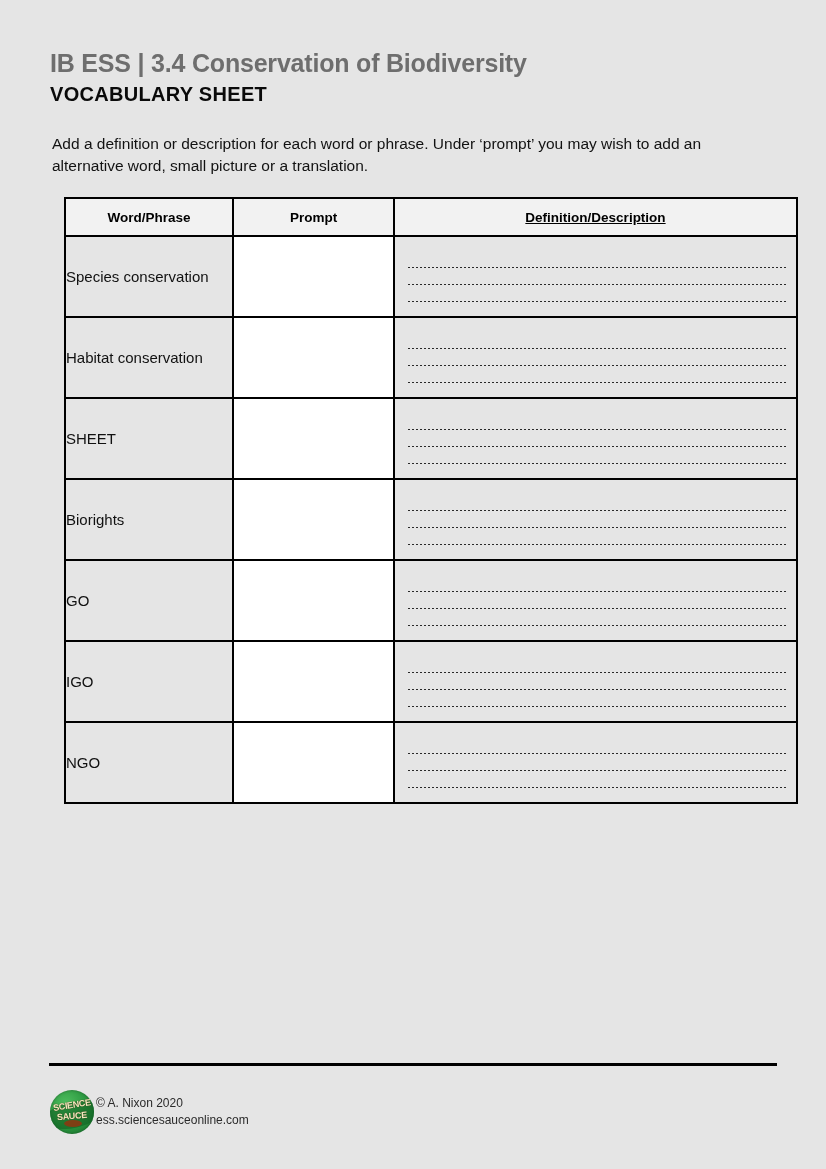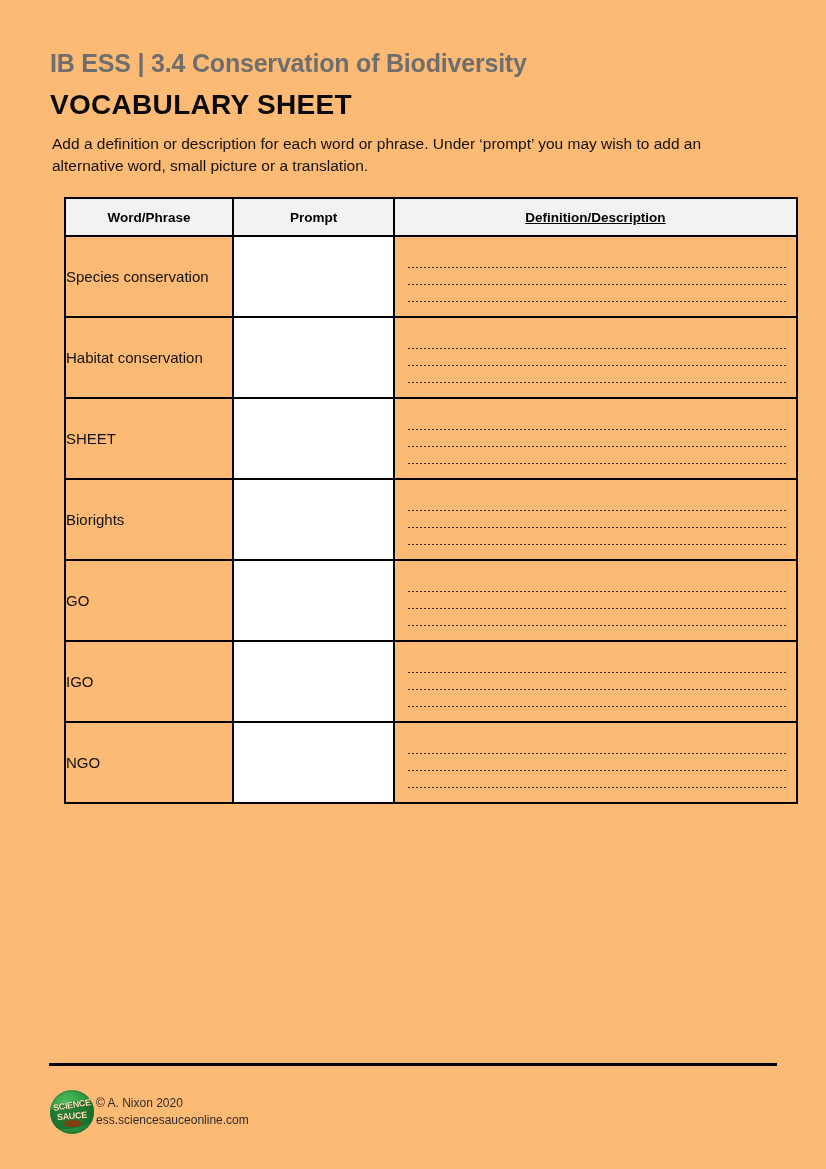--- a/index.html
+++ b/index.html
@@ -14,45 +14,45 @@
     height: 1169px;
     position: relative;
     overflow: hidden;
     color: #000000;
   }
   .page {
     position: absolute;
     left: 0; top: 0;
     width: 826px;
     height: 1169px;
-    background: #fdba74;
+    background: #e5e5e5;
   }
 
   
   .header {
     position: absolute;
     left: 50px;
     top: 48px;
     width: 726px;
   }
   .title-line1 {
     font-size: 25px;
     font-weight: bold;
     color: #6e6e6e;
     letter-spacing: -0.2px;
     line-height: 30px;
     white-space: nowrap;
   }
   .title-line2 {
-    font-size: 28px;
+    font-size: 20px;
     font-weight: bold;
     color: #0a0a0a;
     letter-spacing: 0.3px;
     line-height: 29px;
-    margin-top: 12px;
+    margin-top: 2px;
     white-space: nowrap;
   }
 
   
   .instructions {
     position: absolute;
     left: 52px;
     top: 133px;
     width: 722px;
     font-size: 15.5px;

